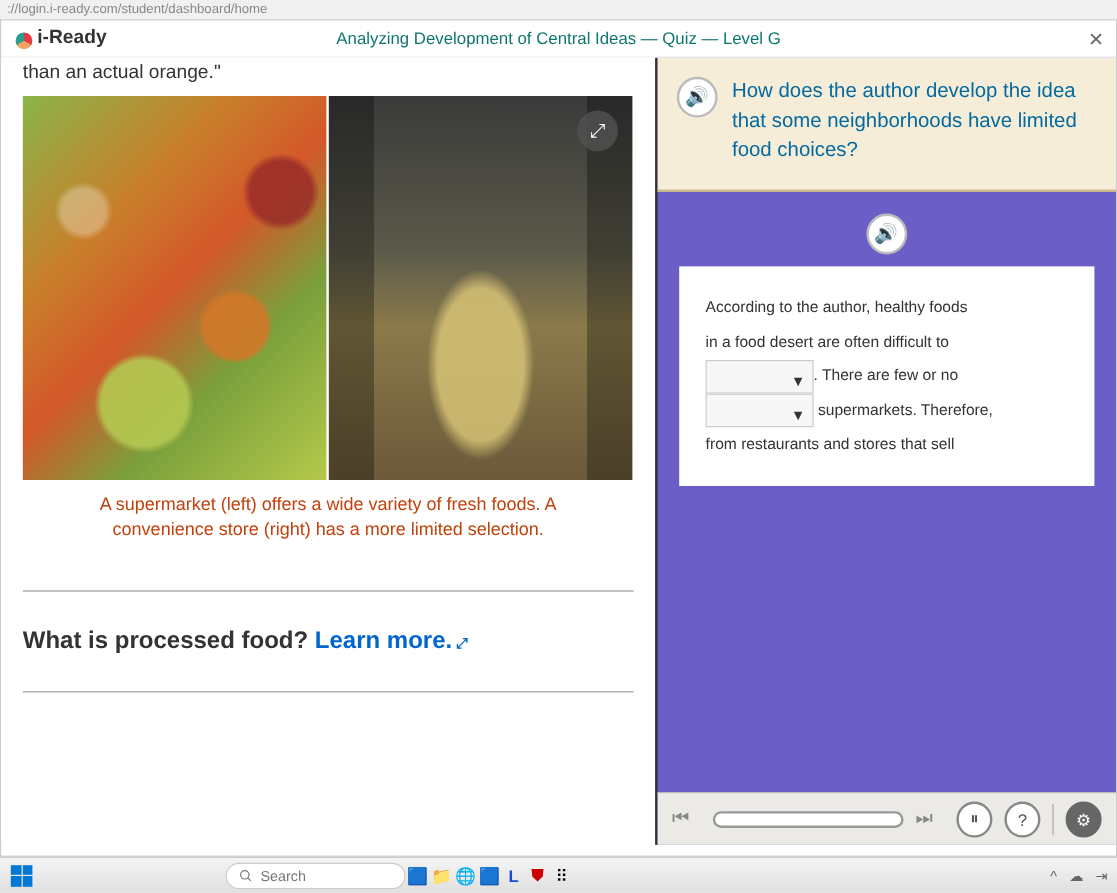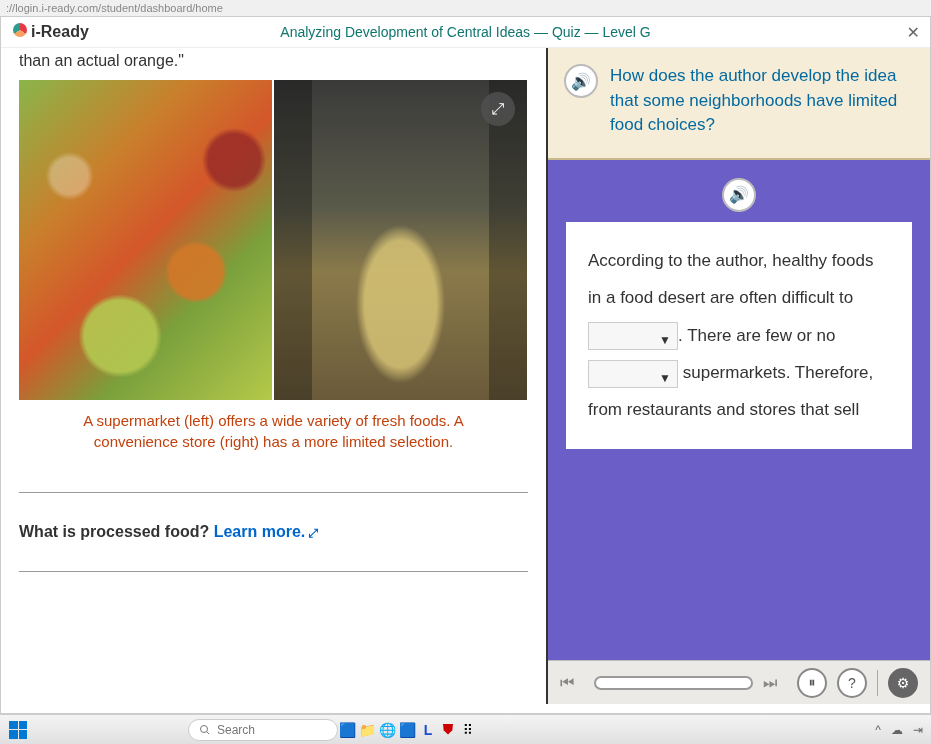--- a/index.html
+++ b/index.html
@@ -1,20 +1,20 @@
 <!DOCTYPE html>
 <html><head>
 <meta charset="utf-8">
 <style>
   * { box-sizing: border-box; margin: 0; padding: 0; }
   body { font-family: "Segoe UI", Arial, sans-serif; background: #e8e8e8; width: 931px; height: 744px; overflow: hidden; position: relative; }
   .url-bar { height: 16px; background: #f0f0f0; color: #888; font-size: 11px; padding: 0 6px; line-height: 16px; }
   .app { position: relative; background: white; height: 698px; border: 1px solid #ccc; }
   .header { display: flex; align-items: center; padding: 6px 12px; border-bottom: 1px solid #eee; position: relative; }
-  .logo { display: flex; align-items: flex-start; font-weight: 600; font-size: 16px; color: #333; }
+  .logo { display: flex; align-items: flex-end; font-weight: 600; font-size: 16px; color: #333; }
   .logo-dot { width: 14px; height: 14px; border-radius: 50%; background: conic-gradient(#e63946 0 120deg, #f4a261 120deg 240deg, #2a9d8f 240deg 360deg); margin-right: 4px; }
   .title { position: absolute; left: 50%; transform: translateX(-50%); font-size: 14px; font-weight: 400; color: #0f766e; }
   .close-x { position: absolute; right: 10px; top: 6px; font-size: 16px; color: #666; cursor: pointer; }
   .main { display: flex; height: calc(100% - 40px); }
   .left { width: 545px; padding: 0 18px; background: #fff; overflow: hidden; }
   .quote { font-size: 16px; color: #333; margin: 4px 0 10px 0; }
   .photo-row { position: relative; width: 508px; height: 320px; display: flex; gap: 2px; }
   .photo { flex: 1; background: #ccc; position: relative; overflow: hidden; }
   .photo-left { background: linear-gradient(135deg, #8ab54a 0%, #c97f2b 30%, #d4572a 50%, #7aa03c 70%, #b5c94a 100%); }
   .photo-left::before { content:""; position:absolute; inset:0; background:
@@ -24,31 +24,31 @@
     radial-gradient(circle at 85% 25%, rgba(150,40,40,.8) 0 8%, transparent 10%);
   }
   .photo-right { background: linear-gradient(180deg, #3a3a3a 0%, #5a5a4a 40%, #8a7a4a 60%, #6a5a3a 100%); }
   .photo-right::before { content:""; position:absolute; inset:0; background:
     radial-gradient(ellipse at 50% 70%, rgba(220,200,120,.8) 0 20%, transparent 25%),
     linear-gradient(90deg, rgba(0,0,0,.3) 0 15%, transparent 15% 85%, rgba(0,0,0,.3) 85%);
   }
   .expand-btn { position: absolute; top: 12px; right: 12px; width: 34px; height: 34px; border-radius: 50%; background: rgba(80,80,80,.85); color: white; display: flex; align-items: center; justify-content: center; cursor: pointer; font-size: 16px; }
   .caption { font-size: 15px; color: #c2410c; text-align: center; padding: 10px 30px 20px; line-height: 1.4; }
   .divider { border: none; border-top: 1px solid #999; margin: 20px 0; }
-  .learn-row { font-size: 16px; font-weight: 600; color: #333; padding: 10px 0; }
+  .learn-row { font-size: 20px; font-weight: 600; color: #333; padding: 10px 0; }
   .learn-link { color: #0066cc; cursor: pointer; }
   .learn-link::after { content: " ⤢"; font-size: 12px; }
 
   .right { flex: 1; display: flex; flex-direction: column; background: #6b5fc7; border-left: 2px solid #333; }
   .question-box { background: #f5edd8; padding: 16px 18px 20px 16px; display: flex; gap: 12px; align-items: flex-start; border-bottom: 2px solid #c9b98a; }
   .audio-btn { width: 34px; height: 34px; border-radius: 50%; background: #fff; border: 2px solid #bbb; display: flex; align-items: center; justify-content: center; cursor: pointer; flex-shrink: 0; font-size: 16px; color: #333; }
   .question-text { font-size: 17px; color: #0369a1; line-height: 1.45; }
   .answer-wrap { flex: 1; padding: 18px; position: relative; }
   .audio-top { display: flex; justify-content: center; margin-bottom: 10px; }
-  .answer-card { background: #fff; padding: 20px 22px; font-size: 17px; color: #333; line-height: 2.2; }
+  .answer-card { background: #fff; padding: 20px 22px; font-size: 13px; color: #333; line-height: 2.2; }
   .dd { display: inline-block; width: 90px; height: 28px; background: #f7f7f7; border: 1px solid #ccc; vertical-align: middle; position: relative; cursor: pointer; }
   .dd::after { content: "▼"; position: absolute; right: 6px; top: 4px; font-size: 12px; color: #333; }
   .dd.wide { width: 120px; }
 
   .controls { background: #eceae6; height: 44px; display: flex; align-items: center; padding: 0 12px; gap: 10px; border-top: 1px solid #bbb; }
   .ctrl-btn { width: 30px; height: 30px; border-radius: 50%; background: #fff; border: 2px solid #888; display: flex; align-items: center; justify-content: center; cursor: pointer; color: #555; font-size: 14px; }
   .ctrl-btn.dark { background: #666; border-color: #666; color: #fff; }
   .prev-btn, .next-btn { width: 24px; color: #888; cursor: pointer; font-size: 16px; }
   .progress { flex: 1; height: 14px; border: 2px solid #999; border-radius: 10px; background: #fff; }
   .ctrl-sep { width: 1px; height: 26px; background: #aaa; }

